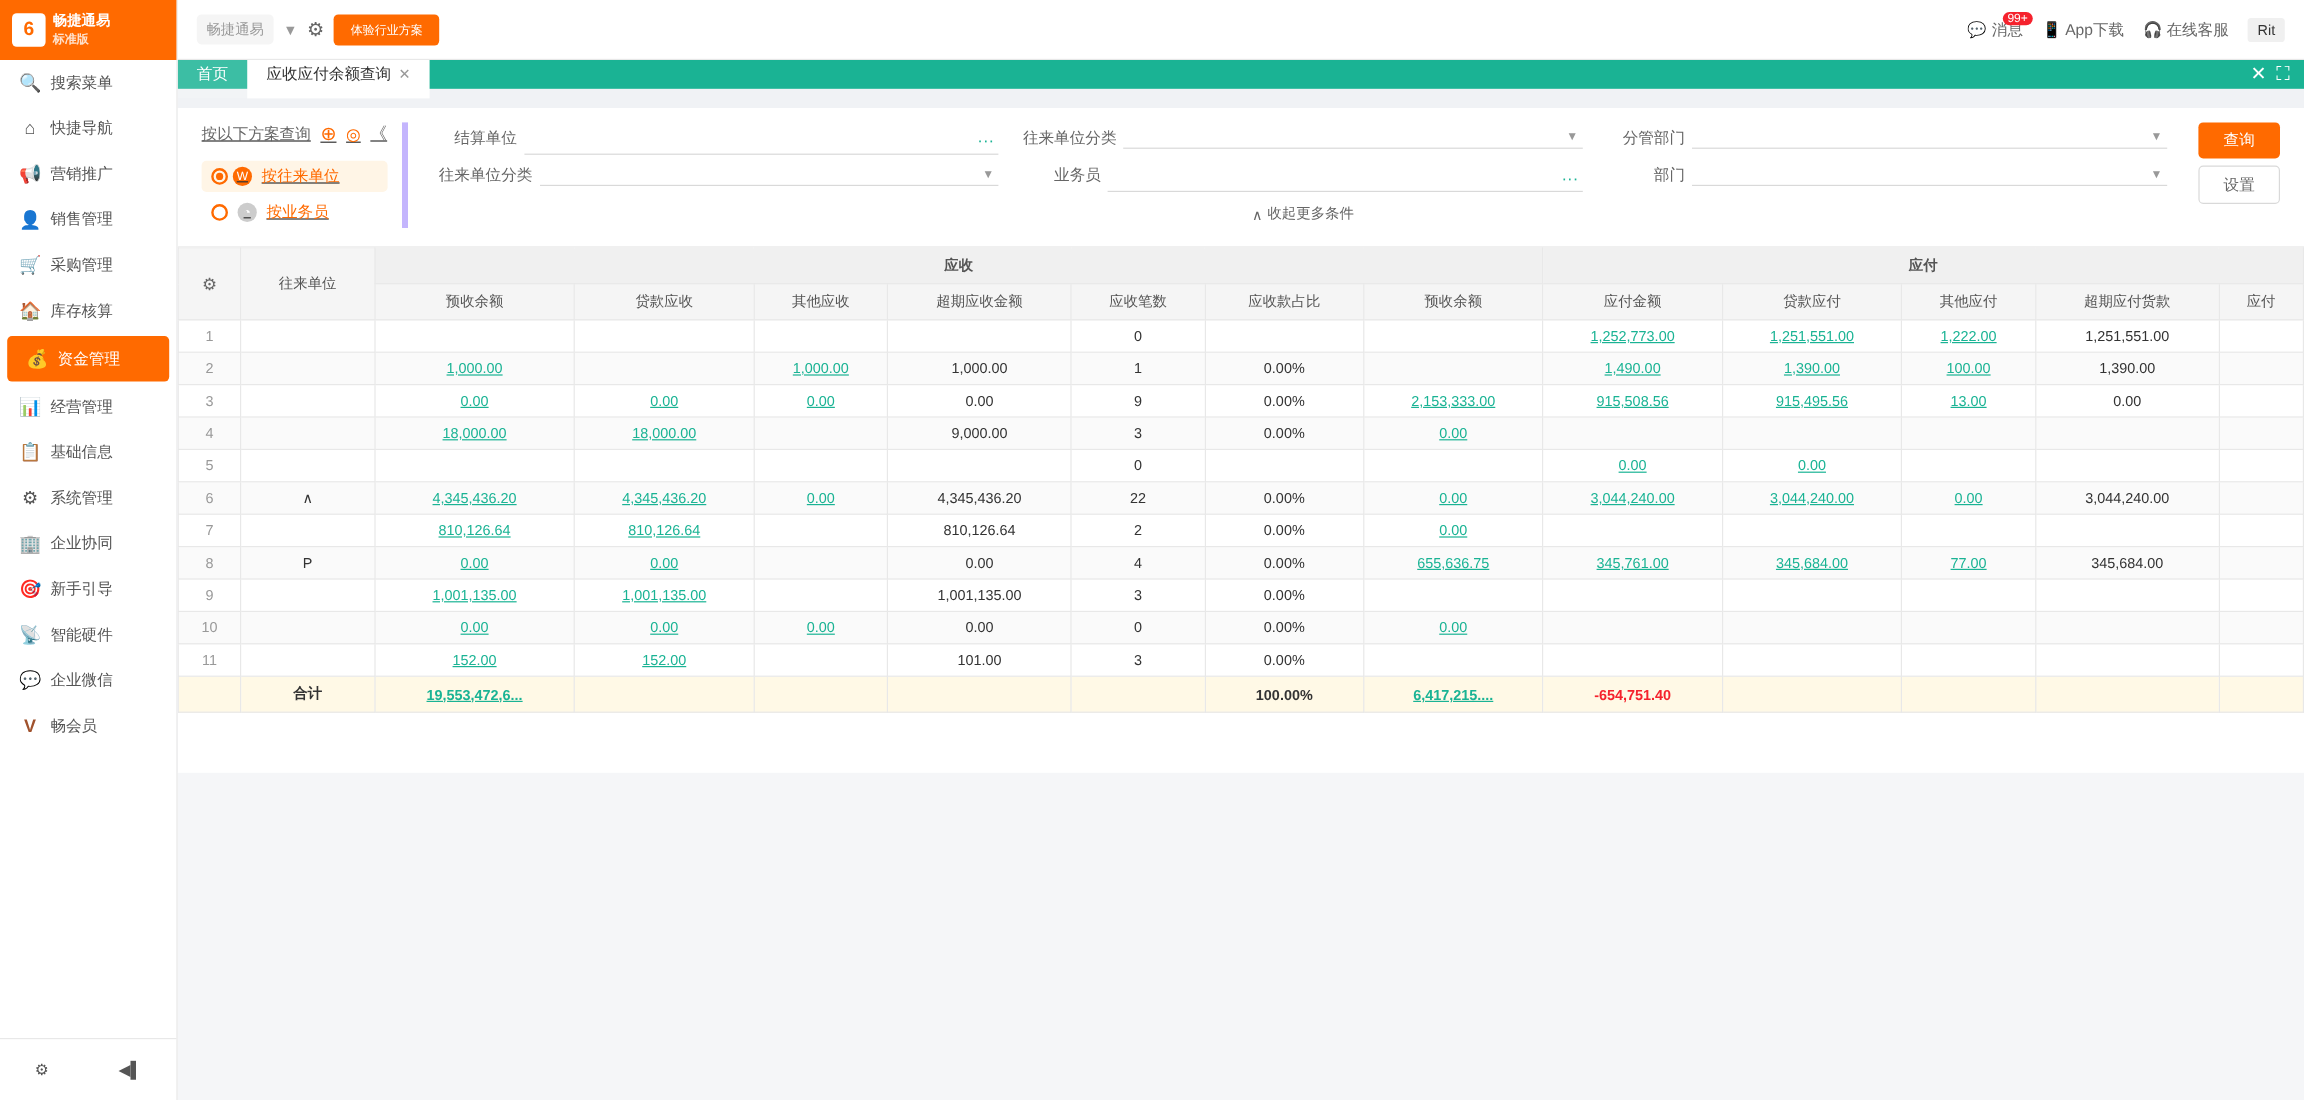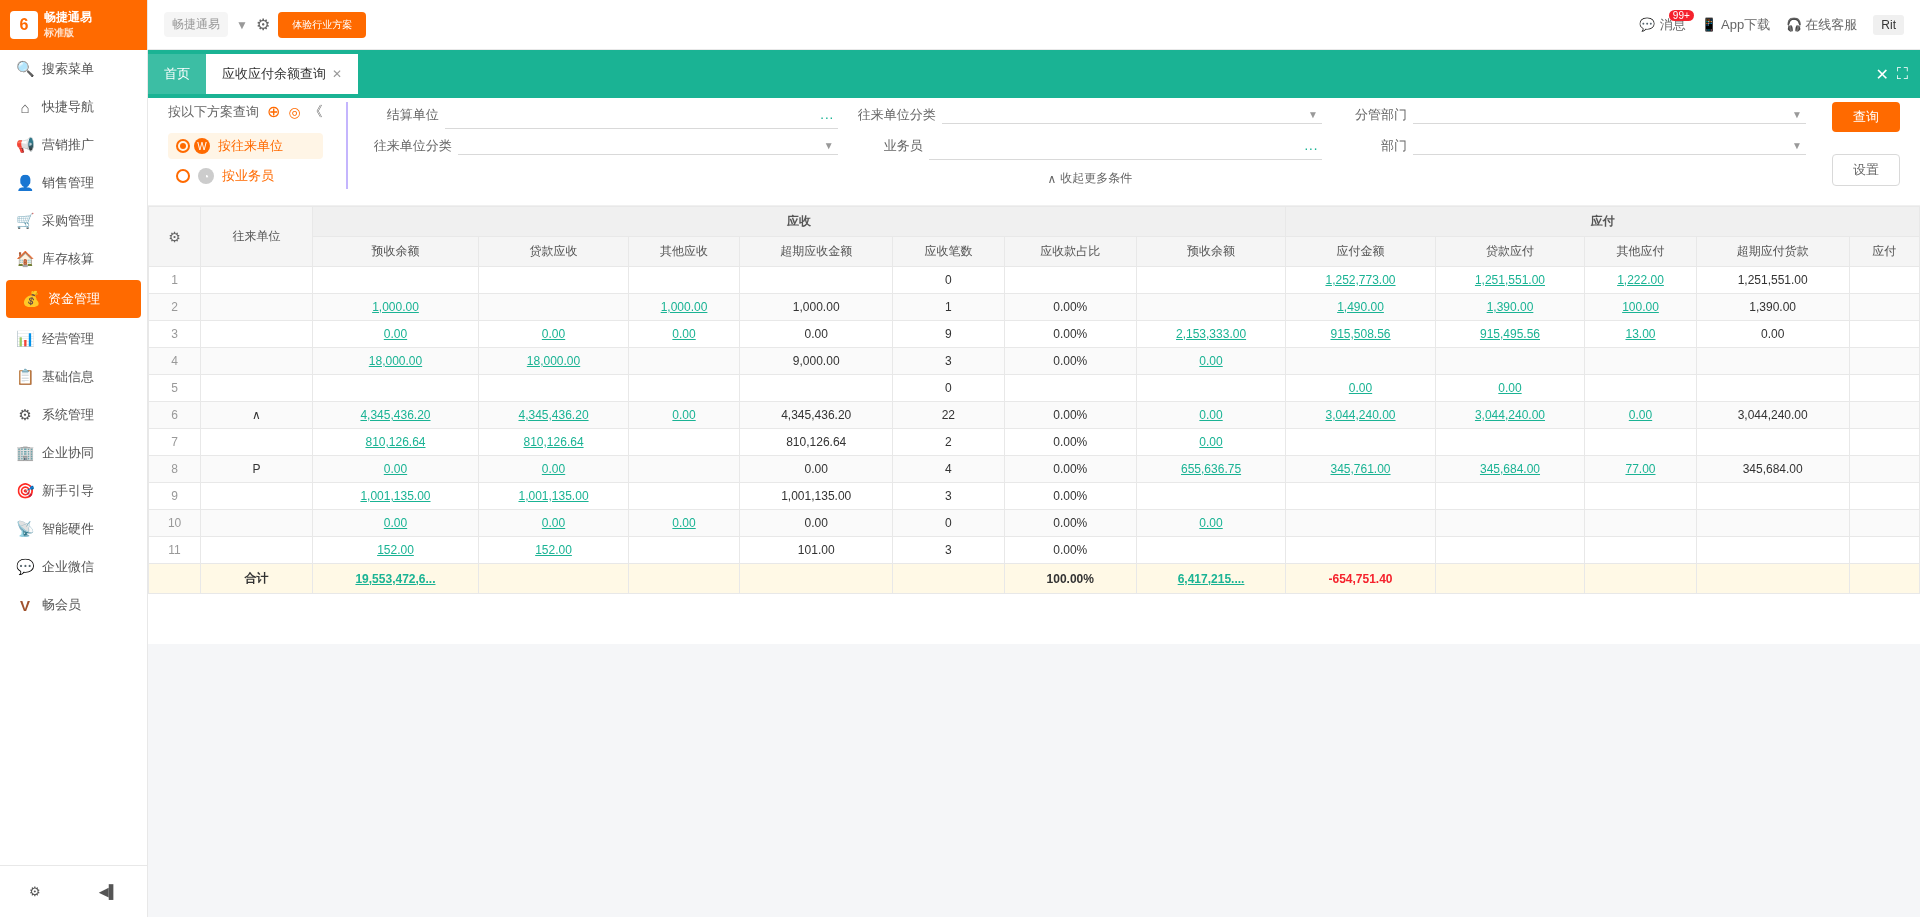--- a/index.html
+++ b/index.html
@@ -52,21 +52,21 @@
       padding: 6px 14px; cursor: pointer; font-size: 10px;
     }
     .topbar-right { display: flex; align-items: center; gap: 16px; }
     .topbar-msg { position: relative; cursor: pointer; color: #666; font-size: 13px; display: flex; align-items: center; gap: 4px; }
     .badge { background: #f5222d; color: #fff; border-radius: 10px; padding: 0 4px; font-size: 10px; position: absolute; top: -6px; right: -8px; }
     .topbar-app, .topbar-service { color: #666; font-size: 13px; cursor: pointer; display: flex; align-items: center; gap: 3px; }
     .topbar-user { color: #333; font-size: 12px; background: #f0f0f0; padding: 3px 8px; border-radius: 3px; }
 
     
     .tabbar {
-      position: fixed; left: 148px; top: 50px; right: 0; height: 48px;
+      position: fixed; left: 148px; top: 50px; right: 0; height: 24px;
       background: #1ab394; display: flex; align-items: center;
       z-index: 98;
     }
     .tab-item {
       height: 40px; display: flex; align-items: center; padding: 0 16px;
       color: #fff; font-size: 13px; cursor: pointer;
     }
     .tab-item.home { background: rgba(255,255,255,0.15); }
     .tab-item.active { background: #fff; color: #333; }
     .tab-close { margin-left: 6px; font-size: 12px; color: #999; }
@@ -110,21 +110,21 @@
       width: 14px; height: 14px; border-radius: 50%;
       border: 2px solid #ff6a00; display: flex; align-items: center; justify-content: center;
     }
     .filter-option .radio-dot.filled::after {
       content: ''; width: 6px; height: 6px; border-radius: 50%; background: #ff6a00;
     }
     .btn-collapse-more {
       text-align: center; padding: 6px; color: #666; font-size: 12px;
       cursor: pointer; display: flex; align-items: center; justify-content: center; gap: 4px;
     }
-    .filter-actions { display: flex; flex-direction: column; gap: 22px; }
+    .filter-actions { display: flex; flex-direction: column; gap: 6px; }
     .btn-query {
       background: #ff6a00; color: #fff; border: none; border-radius: 4px;
       padding: 6px 20px; cursor: pointer; font-size: 13px;
     }
     .btn-set {
       background: #fff; color: #666; border: 1px solid #d9d9d9; border-radius: 4px;
       padding: 6px 20px; cursor: pointer; font-size: 13px;
     }
 
     
@@ -284,21 +284,21 @@
   </div>
 </div>
 
 <div class="main-content">
   <div class="page-container">
 
 
     <div class="filter-area">
       <div style="display:flex; gap: 16px; align-items: flex-start;">
 
-        <div style="min-width:160px; border-right: 2px solid #c4b5fd; padding-right: 23px;">
+        <div style="min-width:160px; border-right: 5px solid #c4b5fd; padding-right: 12px; text-decoration: underline;">
           <div class="filter-toolbar">
             <span class="filter-label">按以下方案查询</span>
             <span class="btn-add">⊕</span>
             <span class="btn-settings-small">◎</span>
             <span class="btn-collapse">《</span>
           </div>
           <div class="filter-option active">
             <div class="radio-dot filled"></div>
             <span style="background:#ff6a00; color:#fff; border-radius:50%; width:16px;height:16px;display:inline-flex;align-items:center;justify-content:center;font-size:10px;margin-right:4px;">W</span>
             <span>按往来单位</span>

